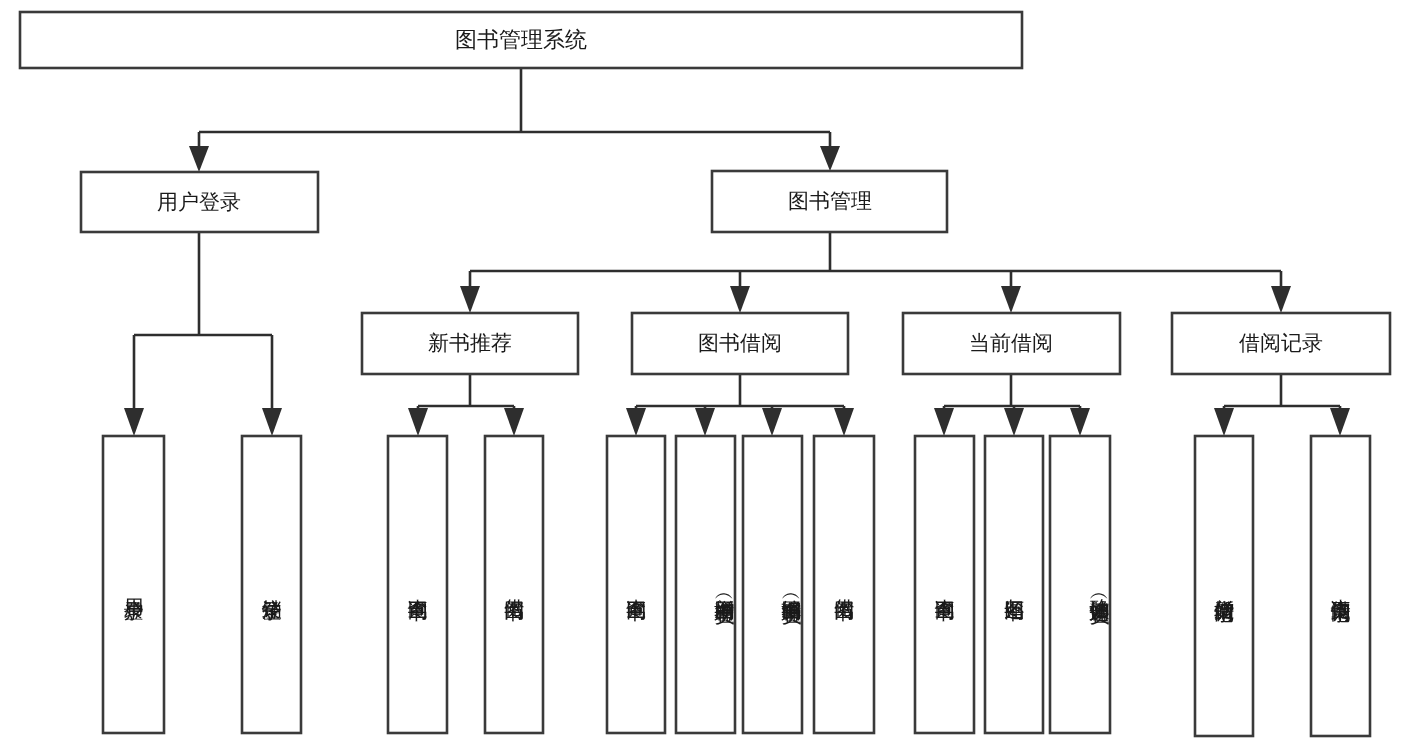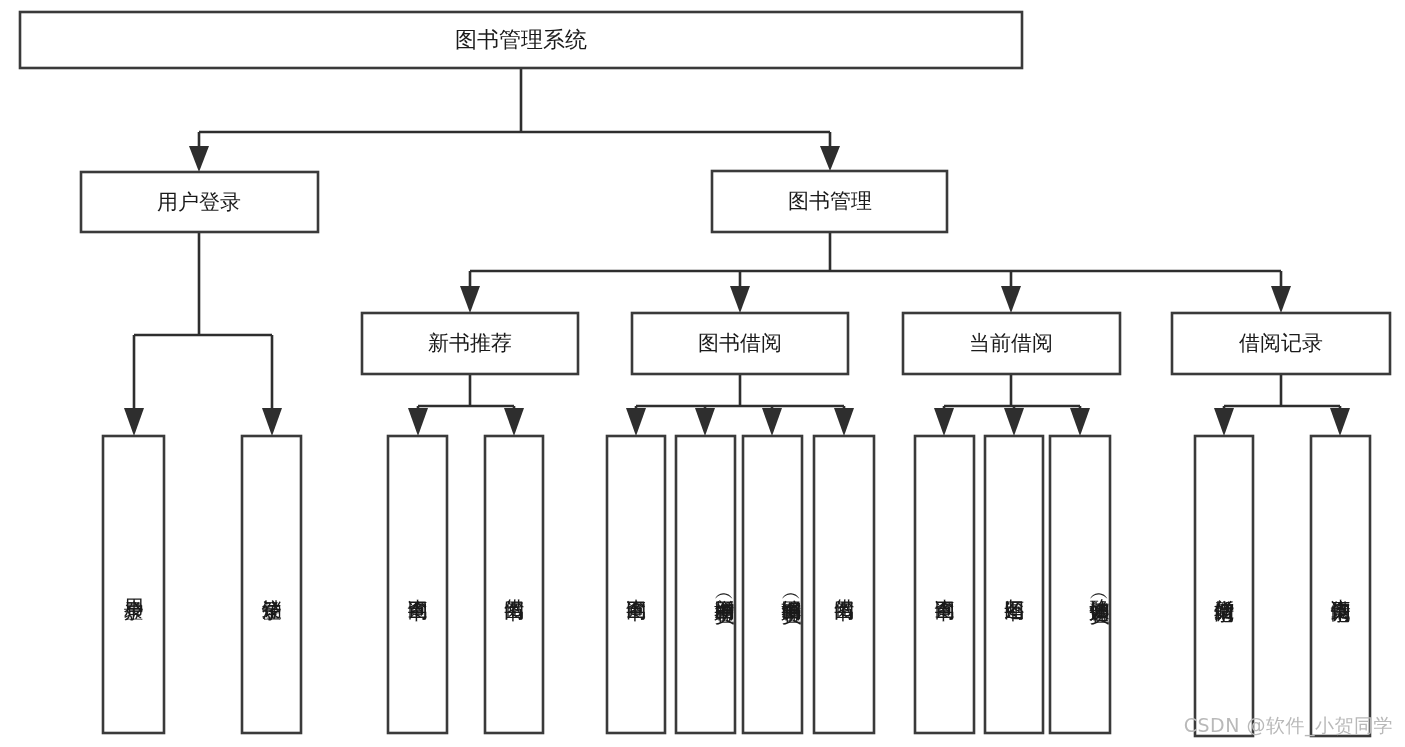--- a/index.html
+++ b/index.html
@@ -215,15 +215,14 @@
   <div class="leaf-label-wrap centered" style="left:607px; top:436px; width:58px; height:297px;">查询图书</div>
   <div class="leaf-label-wrap" style="left:676px; top:442px; width:59px; height:291px;">新增图书（管理员）</div>
   <div class="leaf-label-wrap" style="left:743px; top:442px; width:59px; height:291px;">编辑图书（管理员）</div>
   <div class="leaf-label-wrap centered" style="left:814px; top:436px; width:60px; height:297px;">借阅图书</div>
   <div class="leaf-label-wrap centered" style="left:915px; top:436px; width:59px; height:297px;">查询图书</div>
   <div class="leaf-label-wrap centered" style="left:985px; top:436px; width:58px; height:297px;">归还图书</div>
   <div class="leaf-label-wrap" style="left:1050px; top:442px; width:60px; height:291px;">确认归还（管理员）</div>
   <div class="leaf-label-wrap centered" style="left:1195px; top:436px; width:58px; height:300px;">新增借阅记录</div>
   <div class="leaf-label-wrap centered" style="left:1311px; top:436px; width:59px; height:300px;">查询借阅记录</div>
 
-  <div class="watermark">CSDN @软件_小贺同学</div>
 
 </div>
 
 </body></html>

